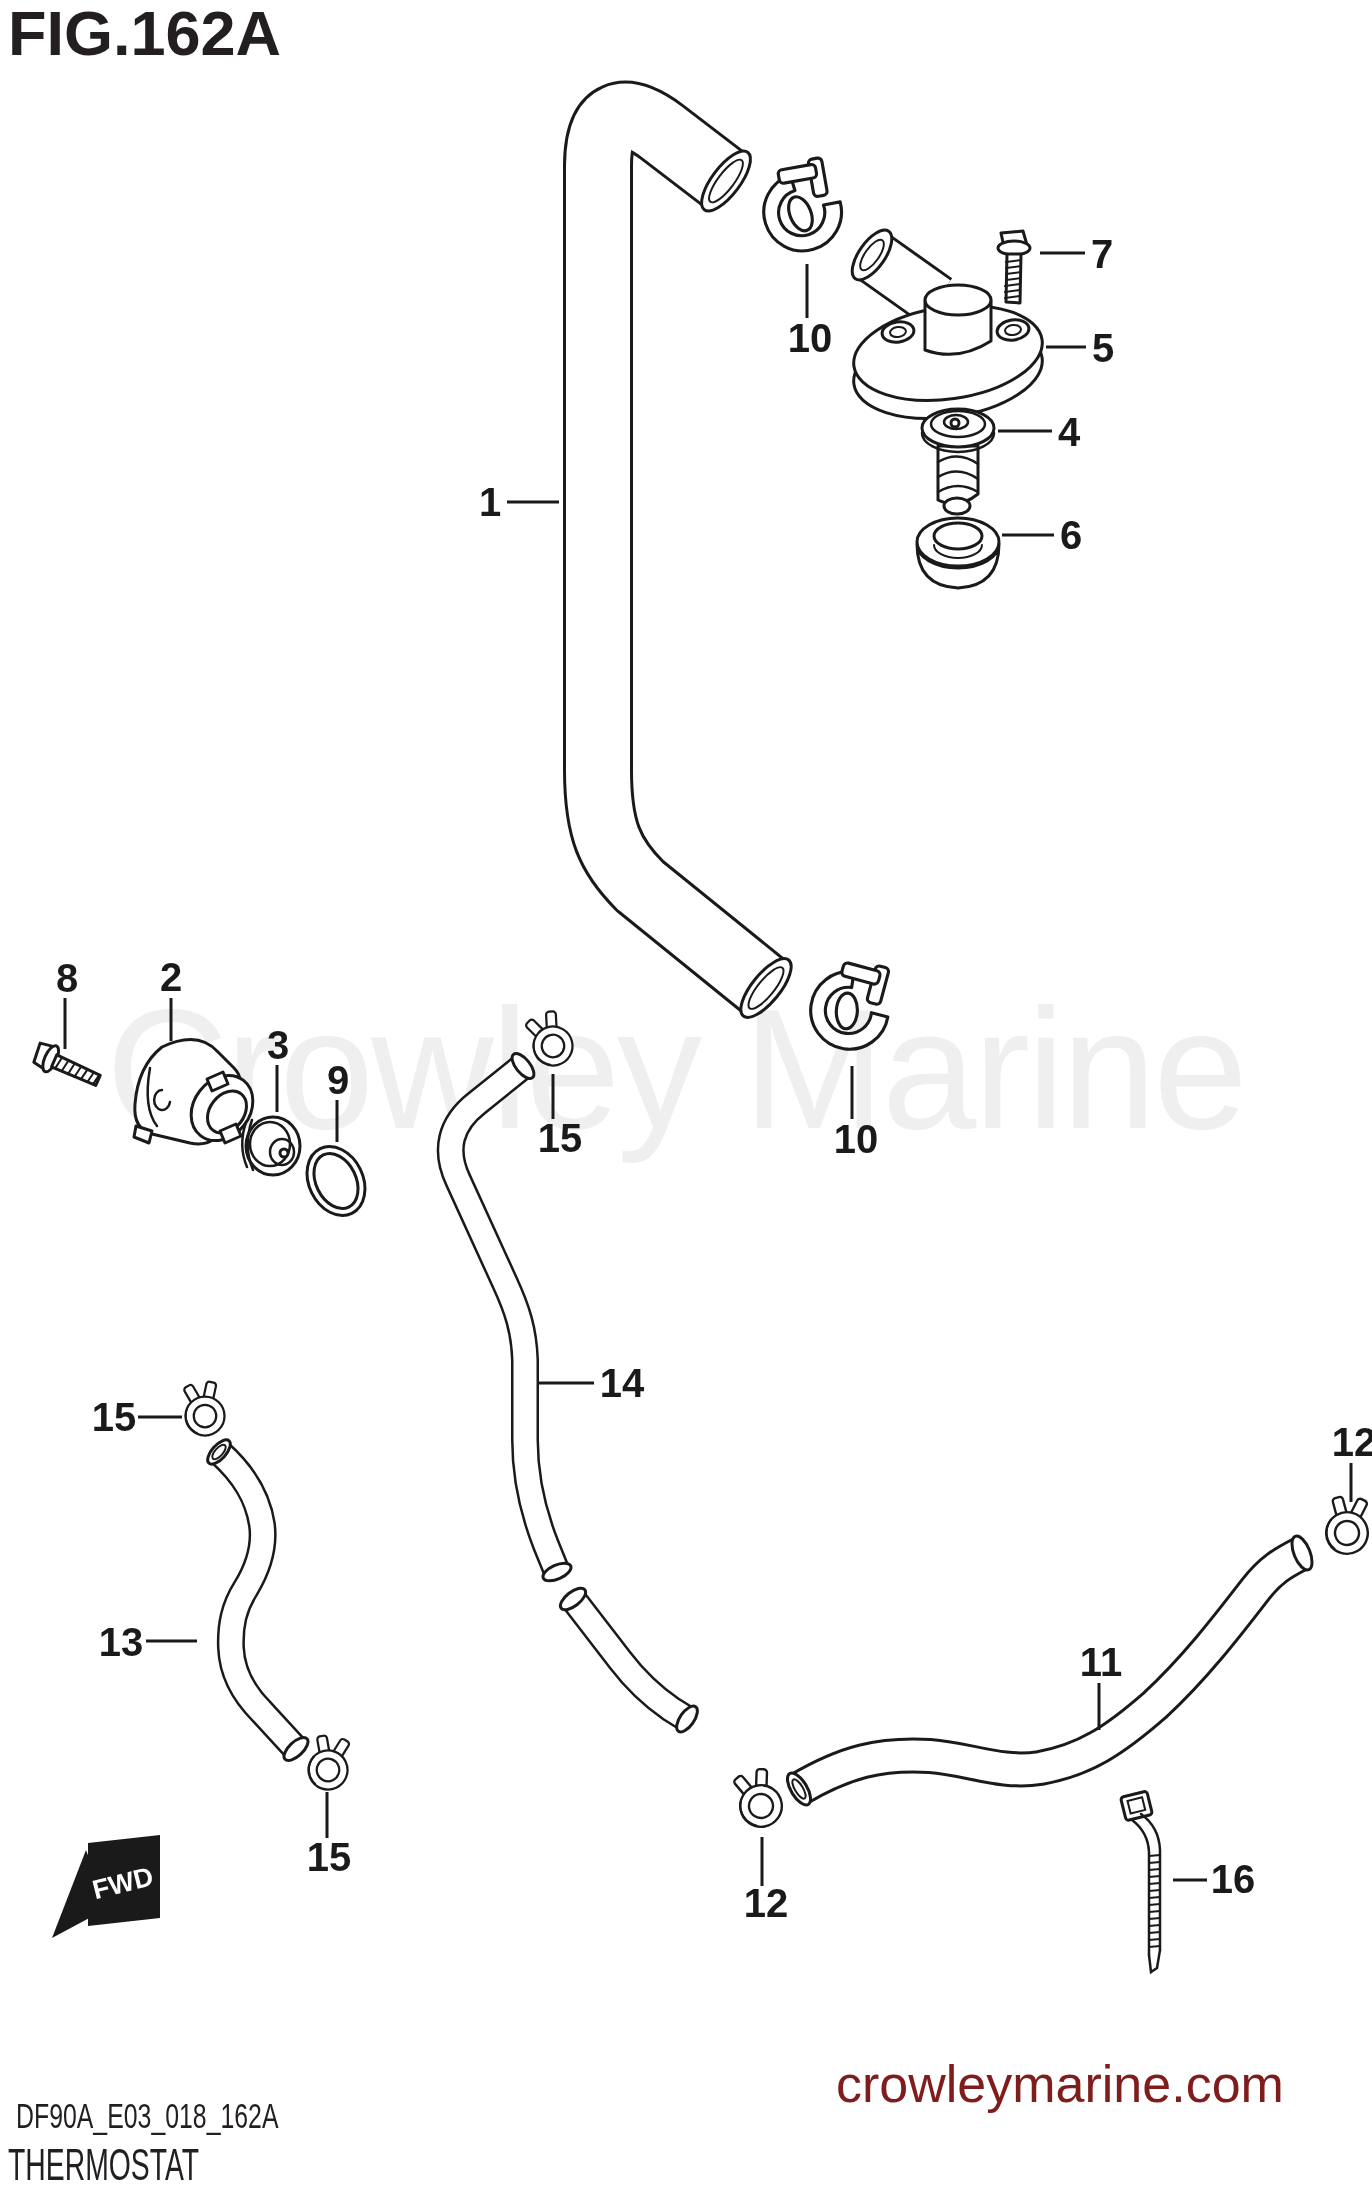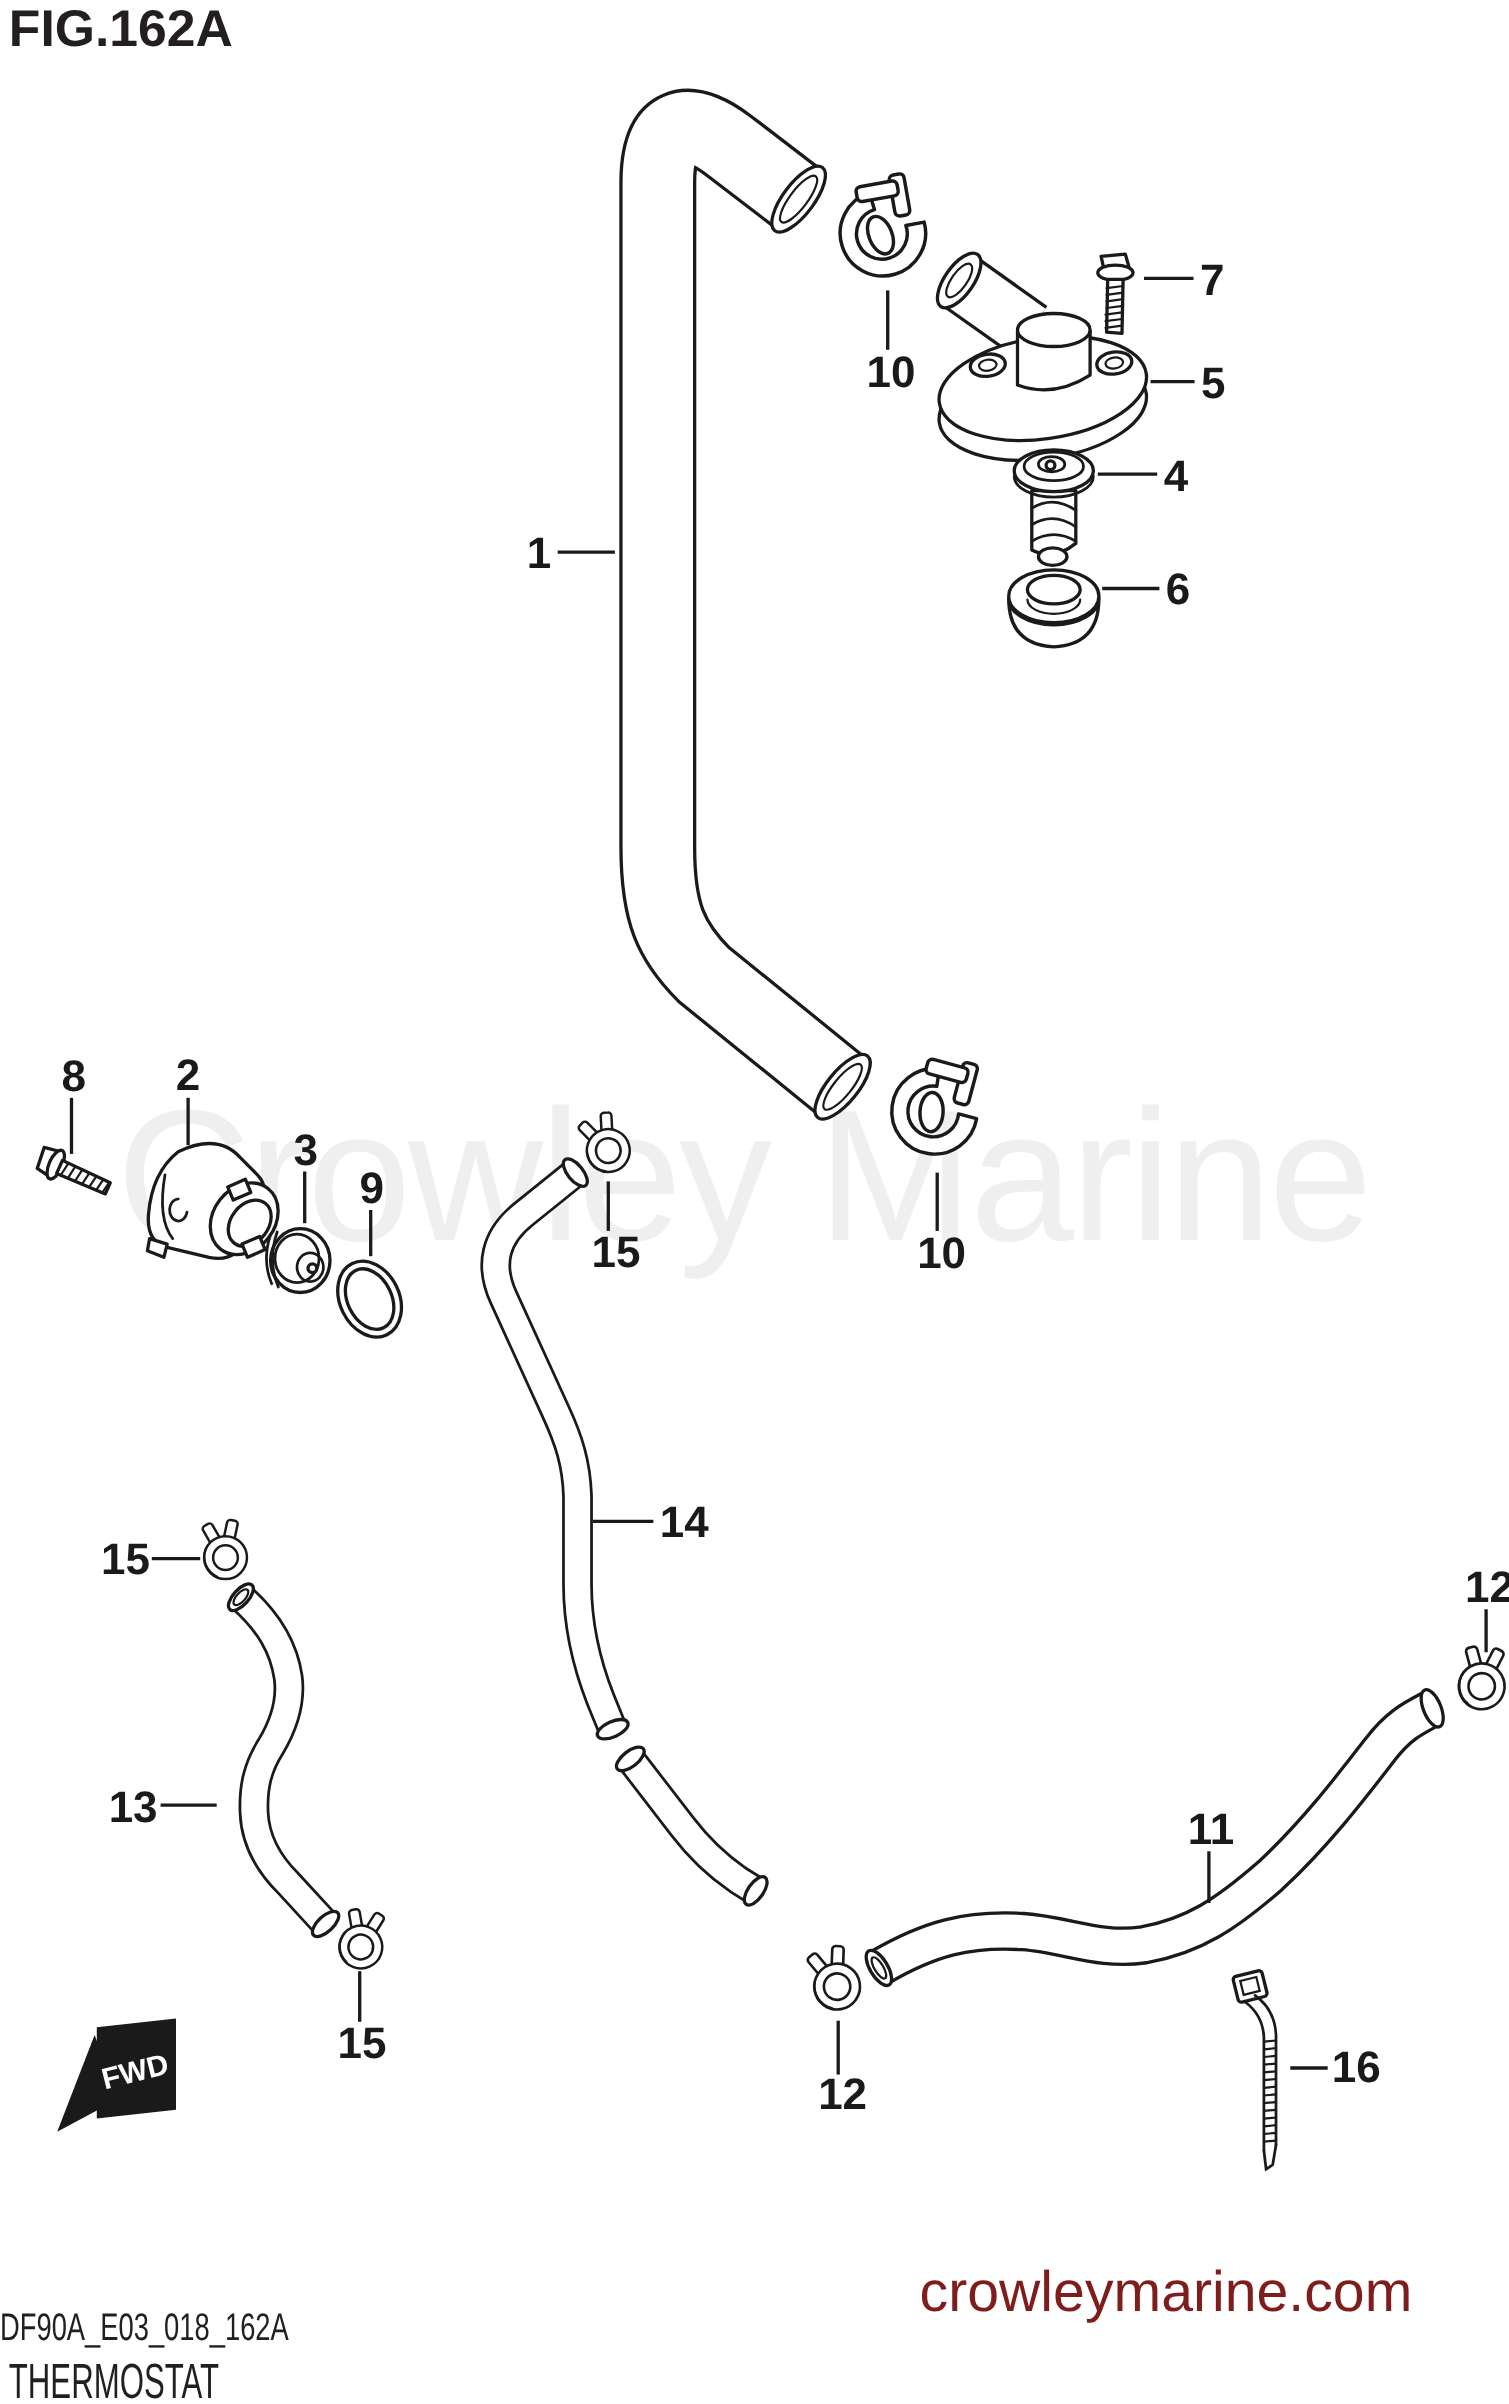--- a/index.html
+++ b/index.html
@@ -8,24 +8,24 @@
     font-family:"Liberation Sans",sans-serif;overflow:hidden;
   }
   #watermark{
     position:absolute;left:106px;top:984px;z-index:0;
     font-size:170px;letter-spacing:-3px;color:#efefef;white-space:nowrap;
     font-family:"Liberation Sans",sans-serif;line-height:1;
   }
   #diagram-svg{position:absolute;left:0;top:0;z-index:1;}
   #fig-title{
     position:absolute;left:8px;top:2px;z-index:2;
-    font-size:47px;font-weight:700;color:#231f20;letter-spacing:0px;line-height:1;
+    font-size:63px;font-weight:700;color:#231f20;letter-spacing:0px;line-height:1;
   }
   .footer-line{position:absolute;color:#231f20;line-height:1;z-index:2;white-space:nowrap;}
-  #footer-code{left:0;top:2098px;font-size:35px;}
+  #footer-code{left:16px;top:2098px;font-size:35px;}
   #footer-code span{display:inline-block;transform:scaleX(0.71);transform-origin:left;}
   #footer-name{left:8px;top:2142px;font-size:45px;}
   #footer-name span{display:inline-block;transform:scaleX(0.63);transform-origin:left;}
   #footer-site{left:836px;top:2058px;font-size:52px;color:#7f1d1d;z-index:2;}
   
   .ol{fill:none;stroke:#1a1a1a;stroke-linejoin:round;stroke-linecap:butt;}
   .fl{fill:none;stroke:#ffffff;stroke-linejoin:round;stroke-linecap:butt;}
   .part{fill:#ffffff;stroke:#1a1a1a;stroke-width:3;stroke-linejoin:round;}
   .ln{fill:none;stroke:#1a1a1a;stroke-width:2.5;stroke-linecap:round;}
   .ln2{fill:none;stroke:#1a1a1a;stroke-width:2;stroke-linecap:round;}

